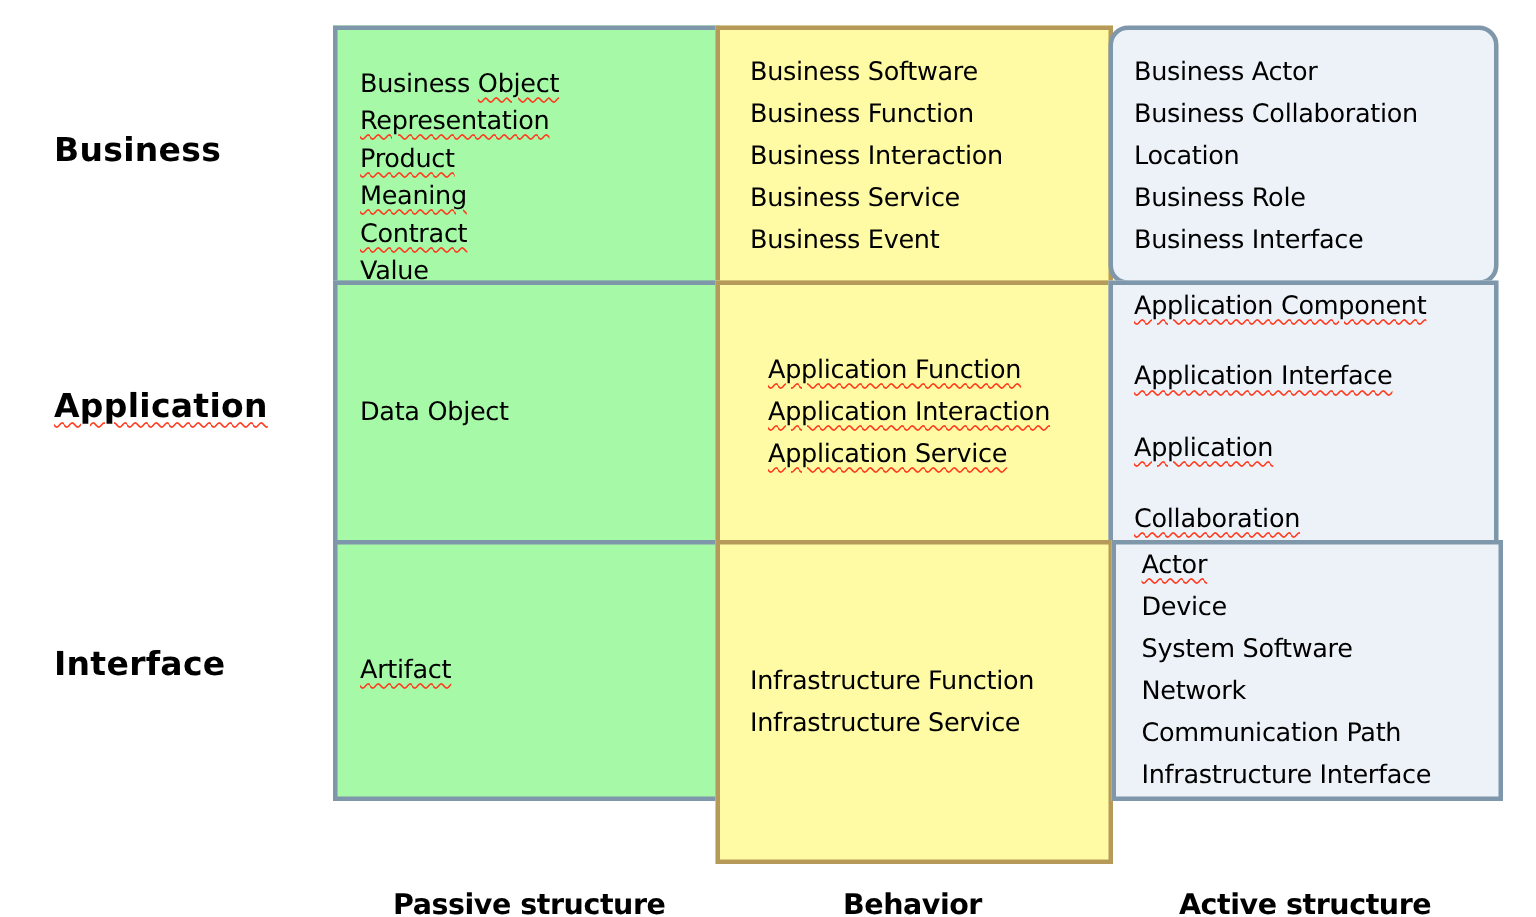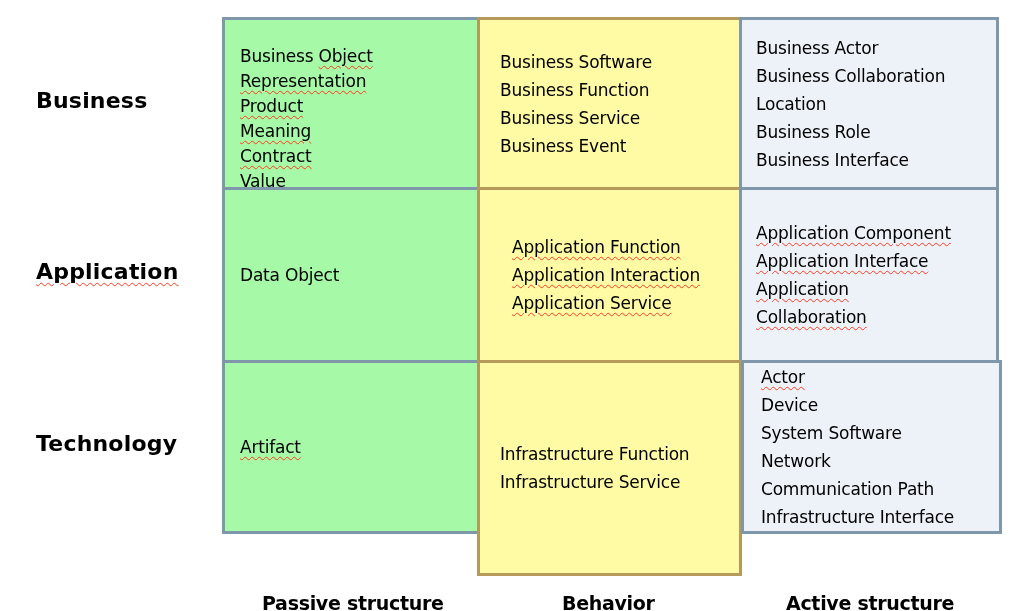--- a/index.html
+++ b/index.html
@@ -30,53 +30,54 @@
       letter-spacing: -0.2px;
     }
     .tight .item { line-height: 25px; }
     .sq { text-decoration: underline wavy #ff3b1f; text-decoration-thickness: 1px; text-underline-offset: 3px; }
   </style>
 </head>
 <body>
 
 <div class="row-label" style="top:88px;">Business</div>
 <div class="row-label" style="top:259px;"><span class="sq">Application</span></div>
-<div class="row-label" style="top:431px;">Technology</div>
+<div class="row-label" style="top:431px;">Interface</div>
 
 <div class="cell passive tight" style="left:222px; top:17px; width:258px; height:173px; padding:24px 0 0 15px; justify-content:flex-start;">
   <div class="item">Business <span class="sq">Object</span></div>
   <div class="item sq">Representation</div>
   <div class="item"><span class="sq">Product</span></div>
   <div class="item"><span class="sq">Meaning</span></div>
   <div class="item"><span class="sq">Contract</span></div>
   <div class="item">Value</div>
 </div>
 <div class="cell behavior" style="left:477px; top:17px; width:265px; height:173px; padding:0 0 0 20px;">
   <div class="item">Business Software</div>
   <div class="item">Business Function</div>
+  <div class="item">Business Interaction</div>
   <div class="item">Business Service</div>
   <div class="item">Business Event</div>
 </div>
-<div class="cell active" style="left:739px; top:17px; width:260px; height:173px; padding:0 0 0 14px;">
+<div class="cell active" style="left:739px; top:17px; width:260px; height:173px; padding:0 0 0 14px;border-radius:13px;">
   <div class="item">Business Actor</div>
   <div class="item">Business Collaboration</div>
   <div class="item">Location</div>
   <div class="item">Business Role</div>
   <div class="item">Business Interface</div>
 </div>
 
 <div class="cell passive" style="left:222px; top:187px; width:258px; height:176px; padding:0 0 0 15px;">
   <div class="item">Data Object</div>
 </div>
 <div class="cell behavior" style="left:477px; top:187px; width:265px; height:176px; padding:0 0 0 32px;">
   <div class="item sq">Application Function</div>
   <div class="item sq">Application Interaction</div>
   <div class="item sq">Application Service</div>
 </div>
-<div class="cell active" style="left:739px; top:187px; width:260px; height:176px; padding:0 0 0 14px;">
+<div class="cell active" style="left:739px; top:187px; width:260px; height:176px; padding:0 0 0 14px;justify-content:space-between;">
   <div class="item sq">Application Component</div>
   <div class="item sq">Application Interface</div>
   <div class="item sq">Application</div>
   <div class="item sq">Collaboration</div>
 </div>
 
 <div class="cell passive" style="left:222px; top:360px; width:258px; height:174px; padding:0 0 0 15px;">
   <div class="item sq" style="width:max-content;">Artifact</div>
 </div>
 <div class="cell behavior" style="left:477px; top:360px; width:265px; height:216px; padding:0 0 0 20px;">

